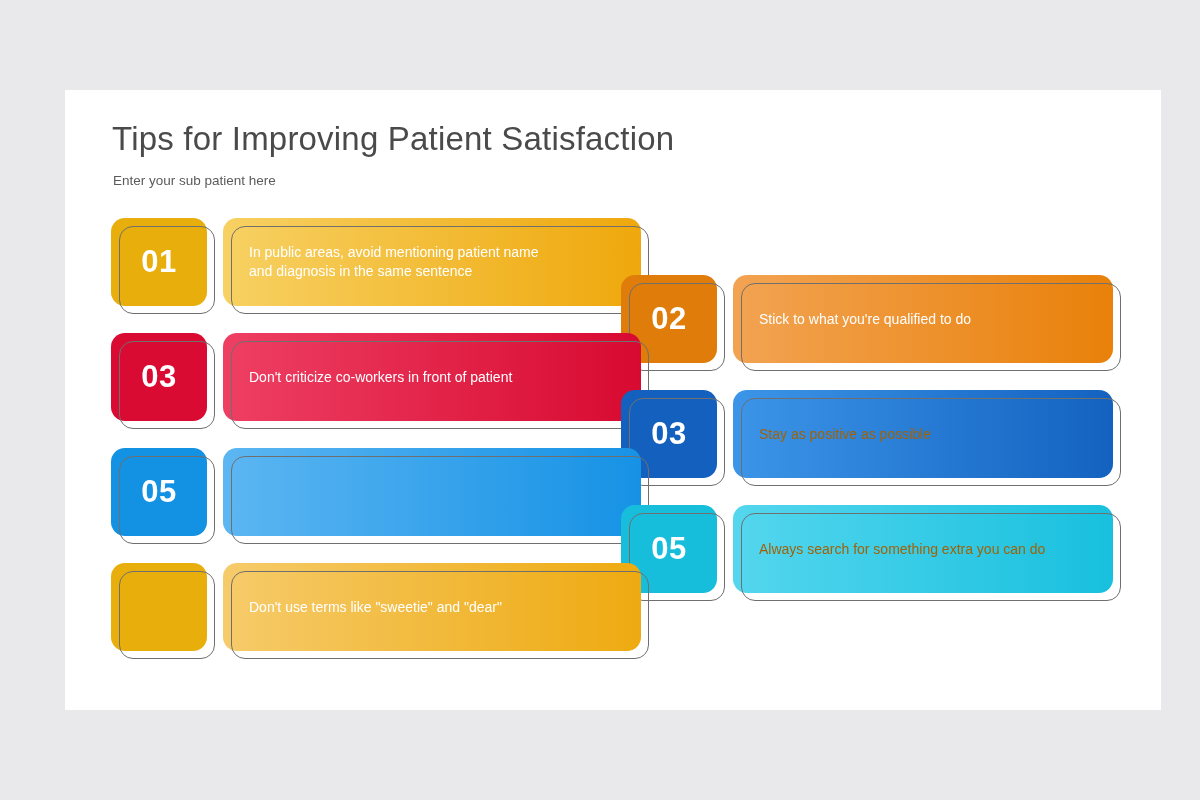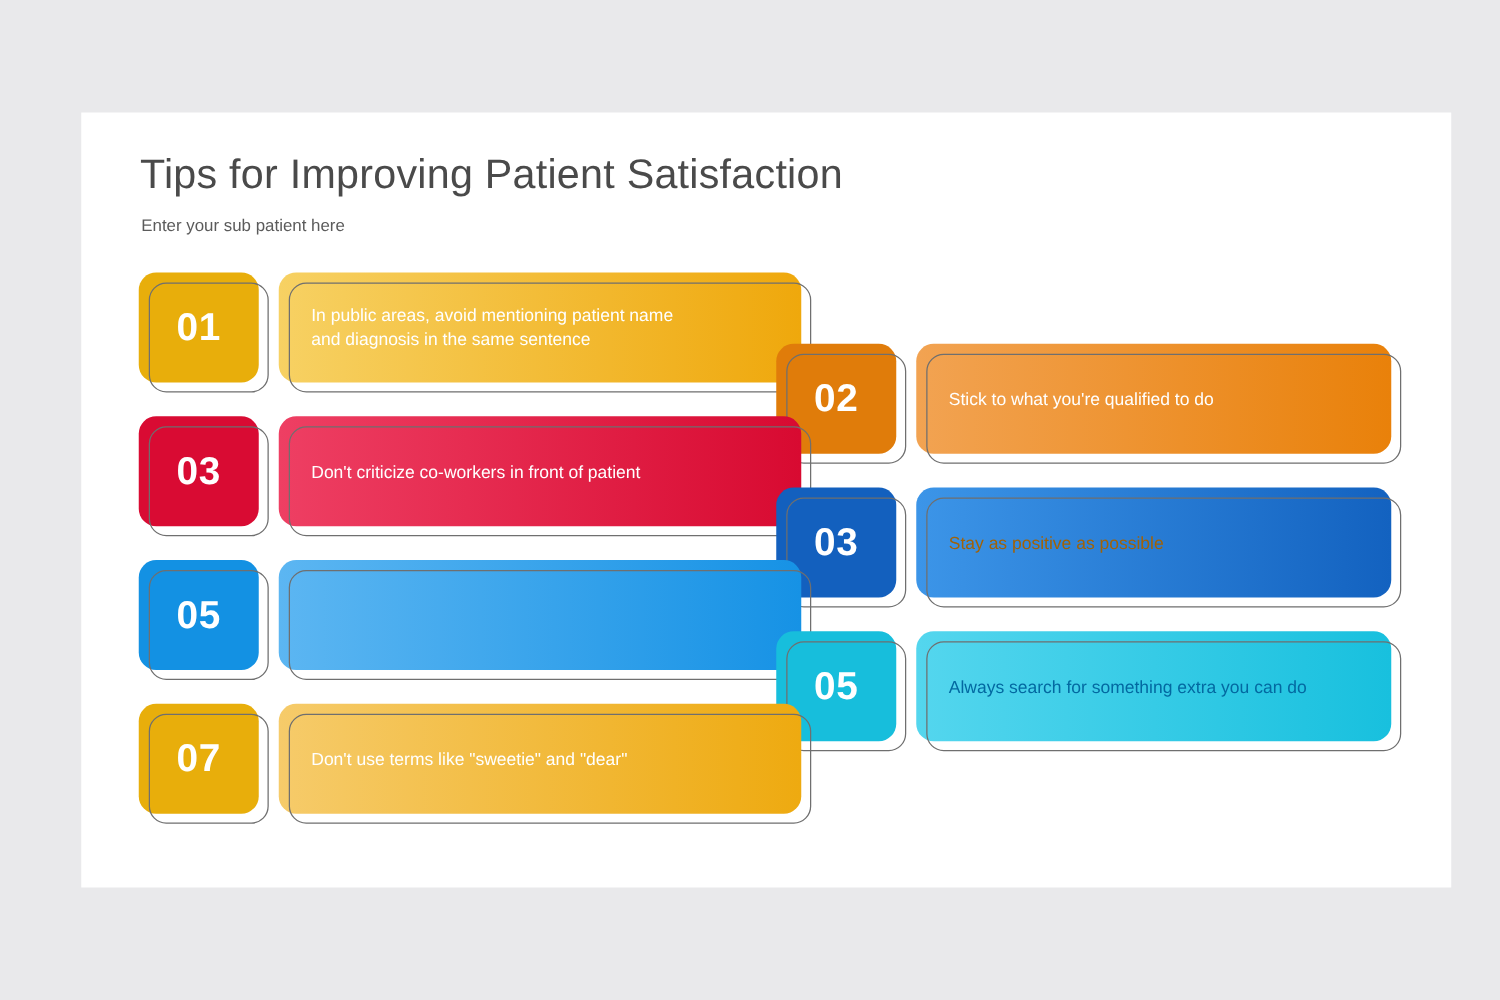--- a/index.html
+++ b/index.html
@@ -194,28 +194,27 @@
       </div>
       <div class="row right" style="top: 415px;">
         <div class="badge-wrap">
           <div class="badge-fill" style="background: rgb(23, 190, 220);"></div>
           <div class="frame" style="border-color: rgb(111, 111, 111);"></div>
           <div class="badge-num">05</div>
         </div>
         <div class="panel-wrap">
           <div class="panel-fill" style="background: linear-gradient(90deg, rgb(84, 214, 238) 0%, rgb(24, 192, 222) 100%);"></div>
           <div class="frame" style="border-color: rgb(111, 111, 111);"></div>
-          <div class="panel-text" style="color: #0369a1;">Always search for something extra you can do</div>
+          <div class="panel-text" style="color: #a16207;">Always search for something extra you can do</div>
         </div>
       </div>
       <div class="row left" style="top: 473px;">
         <div class="badge-wrap">
           <div class="badge-fill" style="background: rgb(232, 174, 11);"></div>
           <div class="frame" style="border-color: rgb(111, 111, 111);"></div>
-          <div class="badge-num">07</div>
         </div>
         <div class="panel-wrap">
           <div class="panel-fill" style="background: linear-gradient(90deg, rgb(246, 203, 106) 0%, rgb(238, 170, 16) 100%);"></div>
           <div class="frame" style="border-color: rgb(111, 111, 111);"></div>
           <div class="panel-text" style="color: rgb(255, 255, 255);">Don't use terms like "sweetie" and "dear"</div>
         </div>
       </div>
     </div>
 
 </div>

